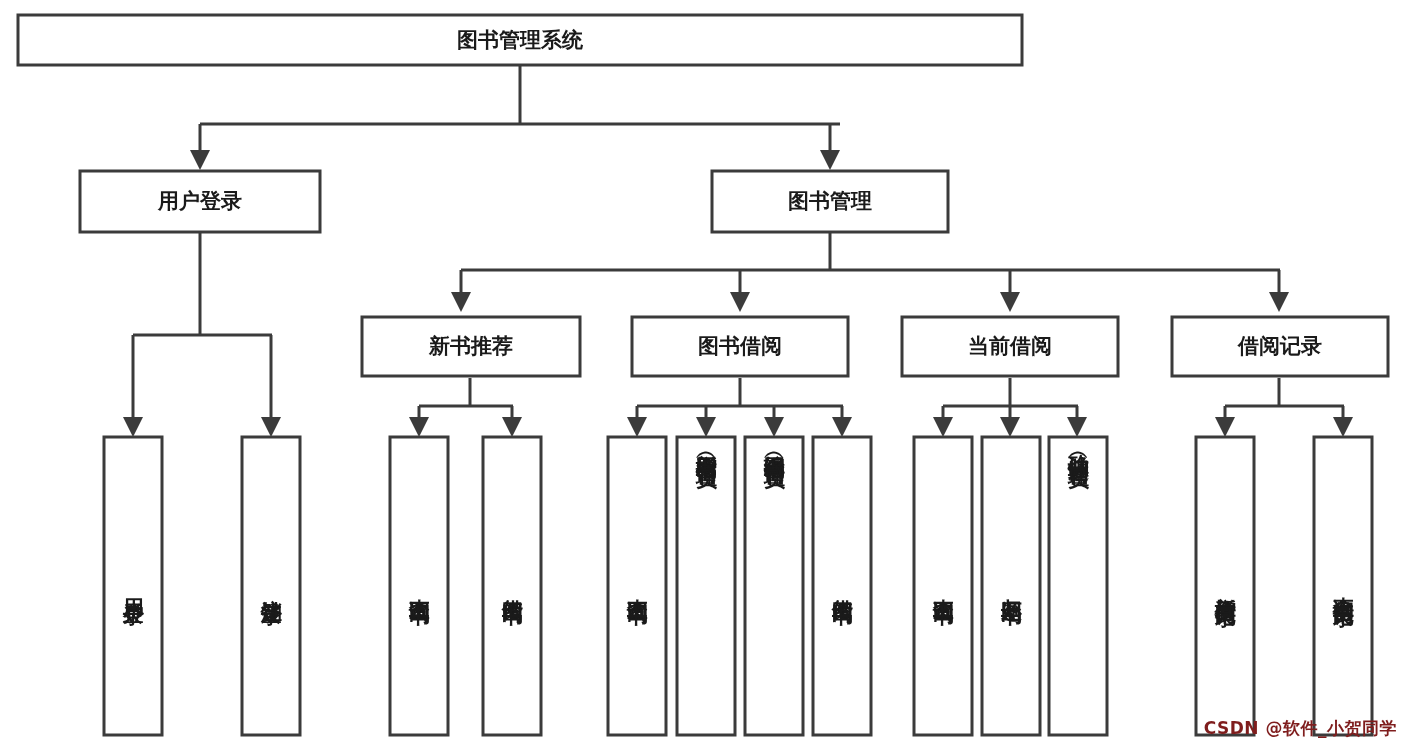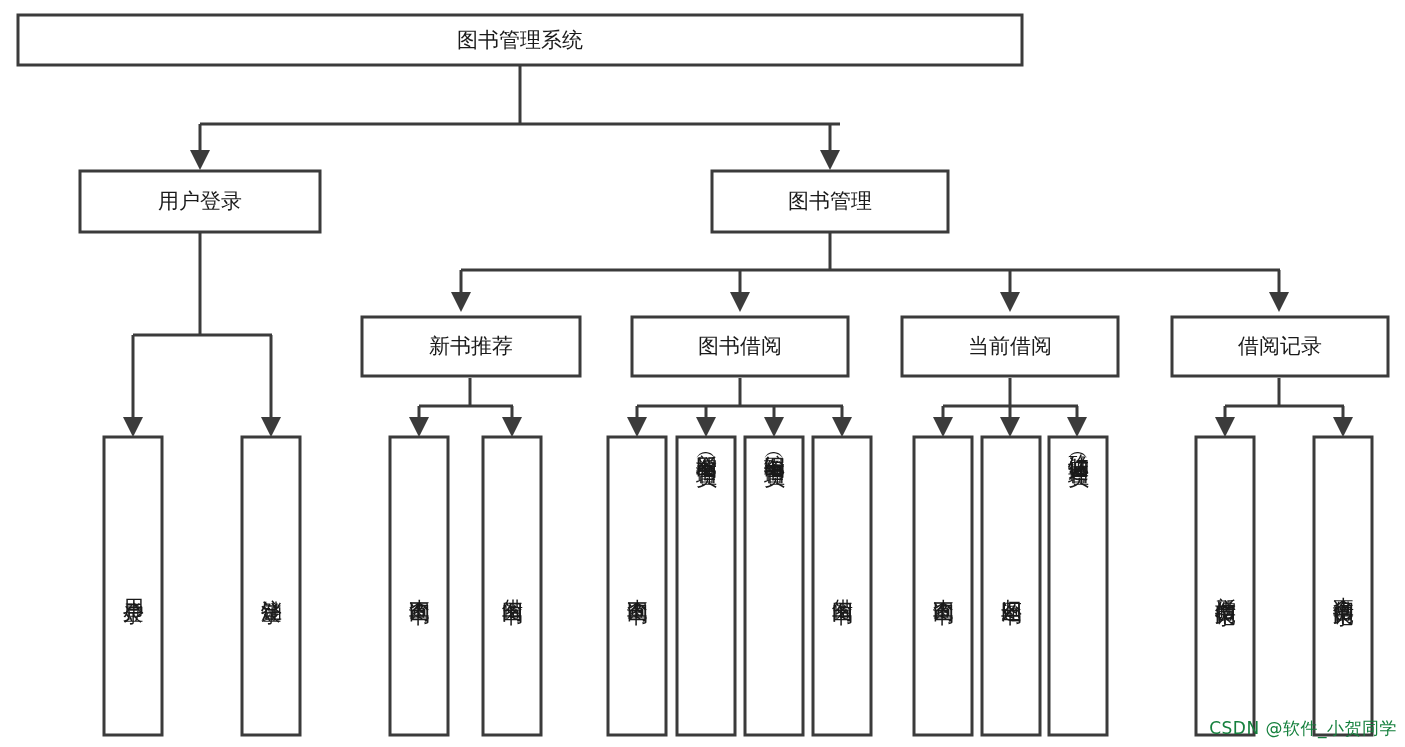--- a/index.html
+++ b/index.html
@@ -11,20 +11,21 @@
     width: 1405px;
     height: 747px;
     font-family: "DejaVu Sans", "Liberation Sans", sans-serif;
     overflow: hidden;
     position: relative;
   }
   #diagram-root {
     position: relative;
     width: 1405px;
     height: 744px;
+    font-weight: bold;
   }
   svg.diagram-svg {
     position: absolute;
     left: 0;
     top: 0;
     width: 1405px;
     height: 747px;
     display: block;
   }
   .node-box {
@@ -65,21 +66,21 @@
     letter-spacing: 2px;
     color: #1a1a1a;
     white-space: nowrap;
   }
   .watermark {
     position: absolute;
     right: 8px;
     bottom: 4px;
     font-family: "DejaVu Sans", "Liberation Sans", sans-serif;
     font-size: 17px;
-    color: #15803d;
+    color: #7f1d1d;
     letter-spacing: 0.5px;
     white-space: nowrap;
     text-align: right;
   }
 </style>
 </head>
 <body>
 
 <div id="diagram-root">
 

